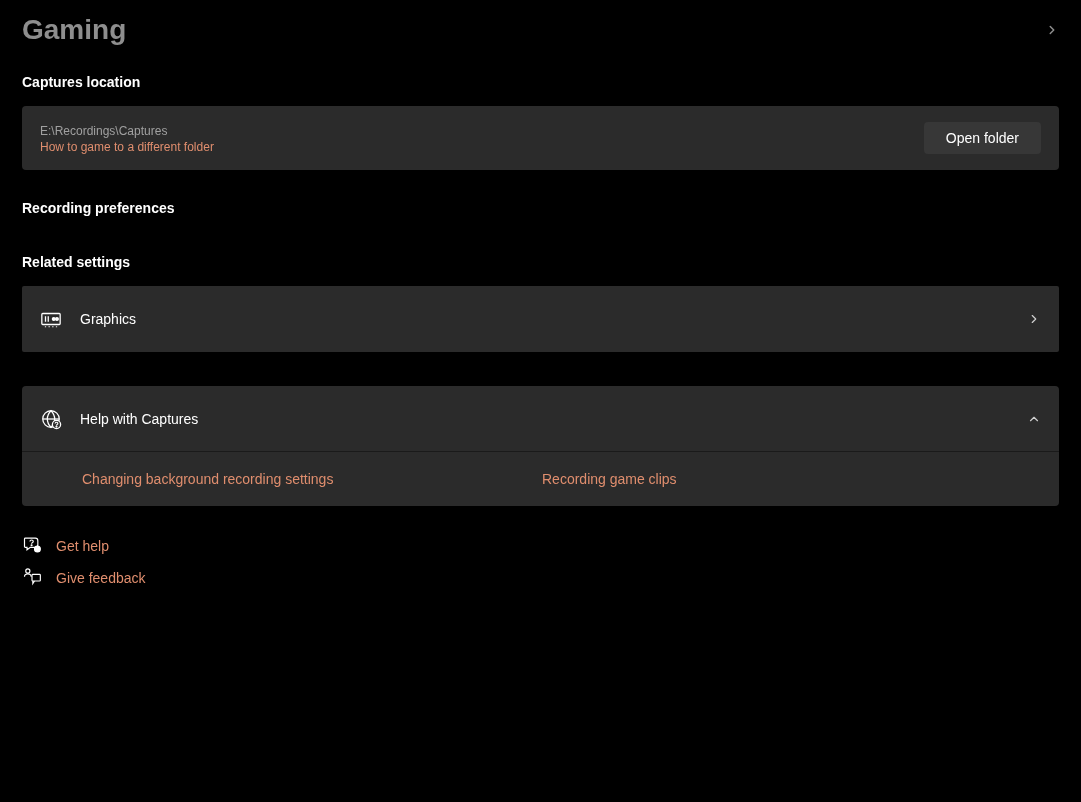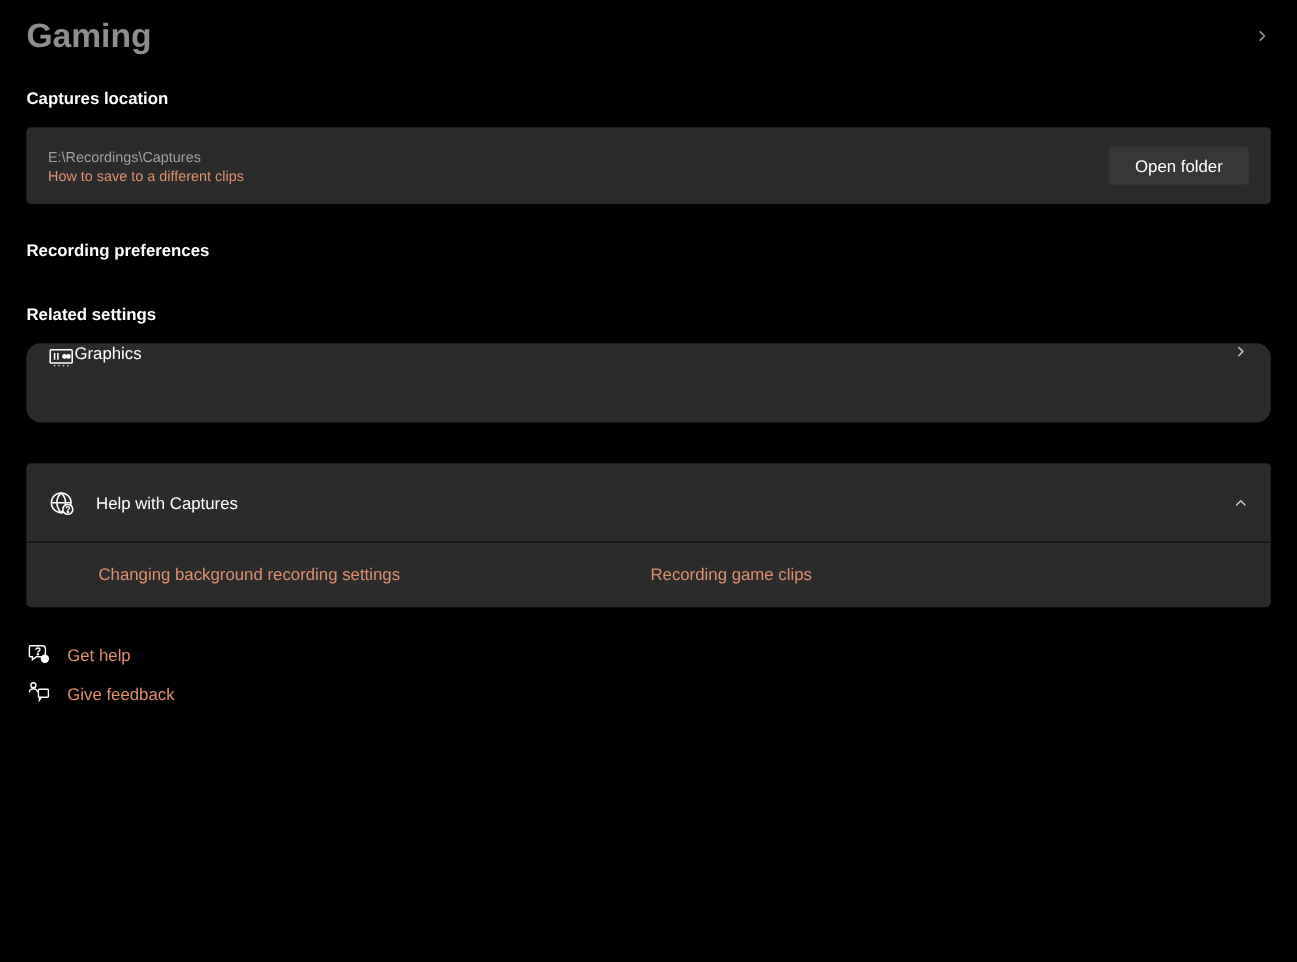--- a/index.html
+++ b/index.html
@@ -86,24 +86,25 @@
       padding: 8px 22px;
       border-radius: 4px;
       font-size: 14px;
       cursor: pointer;
       font-family: inherit;
     }
     .gap { height: 30px; }
     .gap-sm { height: 8px; }
     .nav-card {
       background: #2b2b2b;
-      border-radius: 12px;
+      border-radius: 2px;
       padding: 0 18px;
       display: flex;
-      align-items: flex-start;
+      align-items: center;
+      gap: 18px;
       height: 66px;
       cursor: pointer;
     }
     .nav-icon {
       width: 22px;
       height: 22px;
       display: flex;
       align-items: center;
       justify-content: center;
       color: #ffffff;
@@ -183,21 +184,21 @@
           <polyline points="9 18 15 12 9 6"></polyline>
         </svg>
     </span>
   </div>
 
   <div class="section-header">Captures location</div>
   <div class="gap-sm"></div>
   <div class="card">
     <div class="card-left">
       <div class="card-sub">E:\Recordings\Captures</div>
-      <a class="card-link">How to save to a different clips</a>
+      <a class="card-link">How to game to a different folder</a>
     </div>
     <button class="btn">Open folder</button>
   </div>
 
   <div class="gap"></div>
   <div class="section-header">Recording preferences</div>
 
   <div class="gap"></div>
   <div class="section-header">Related settings</div>
   <div class="gap-sm"></div>

